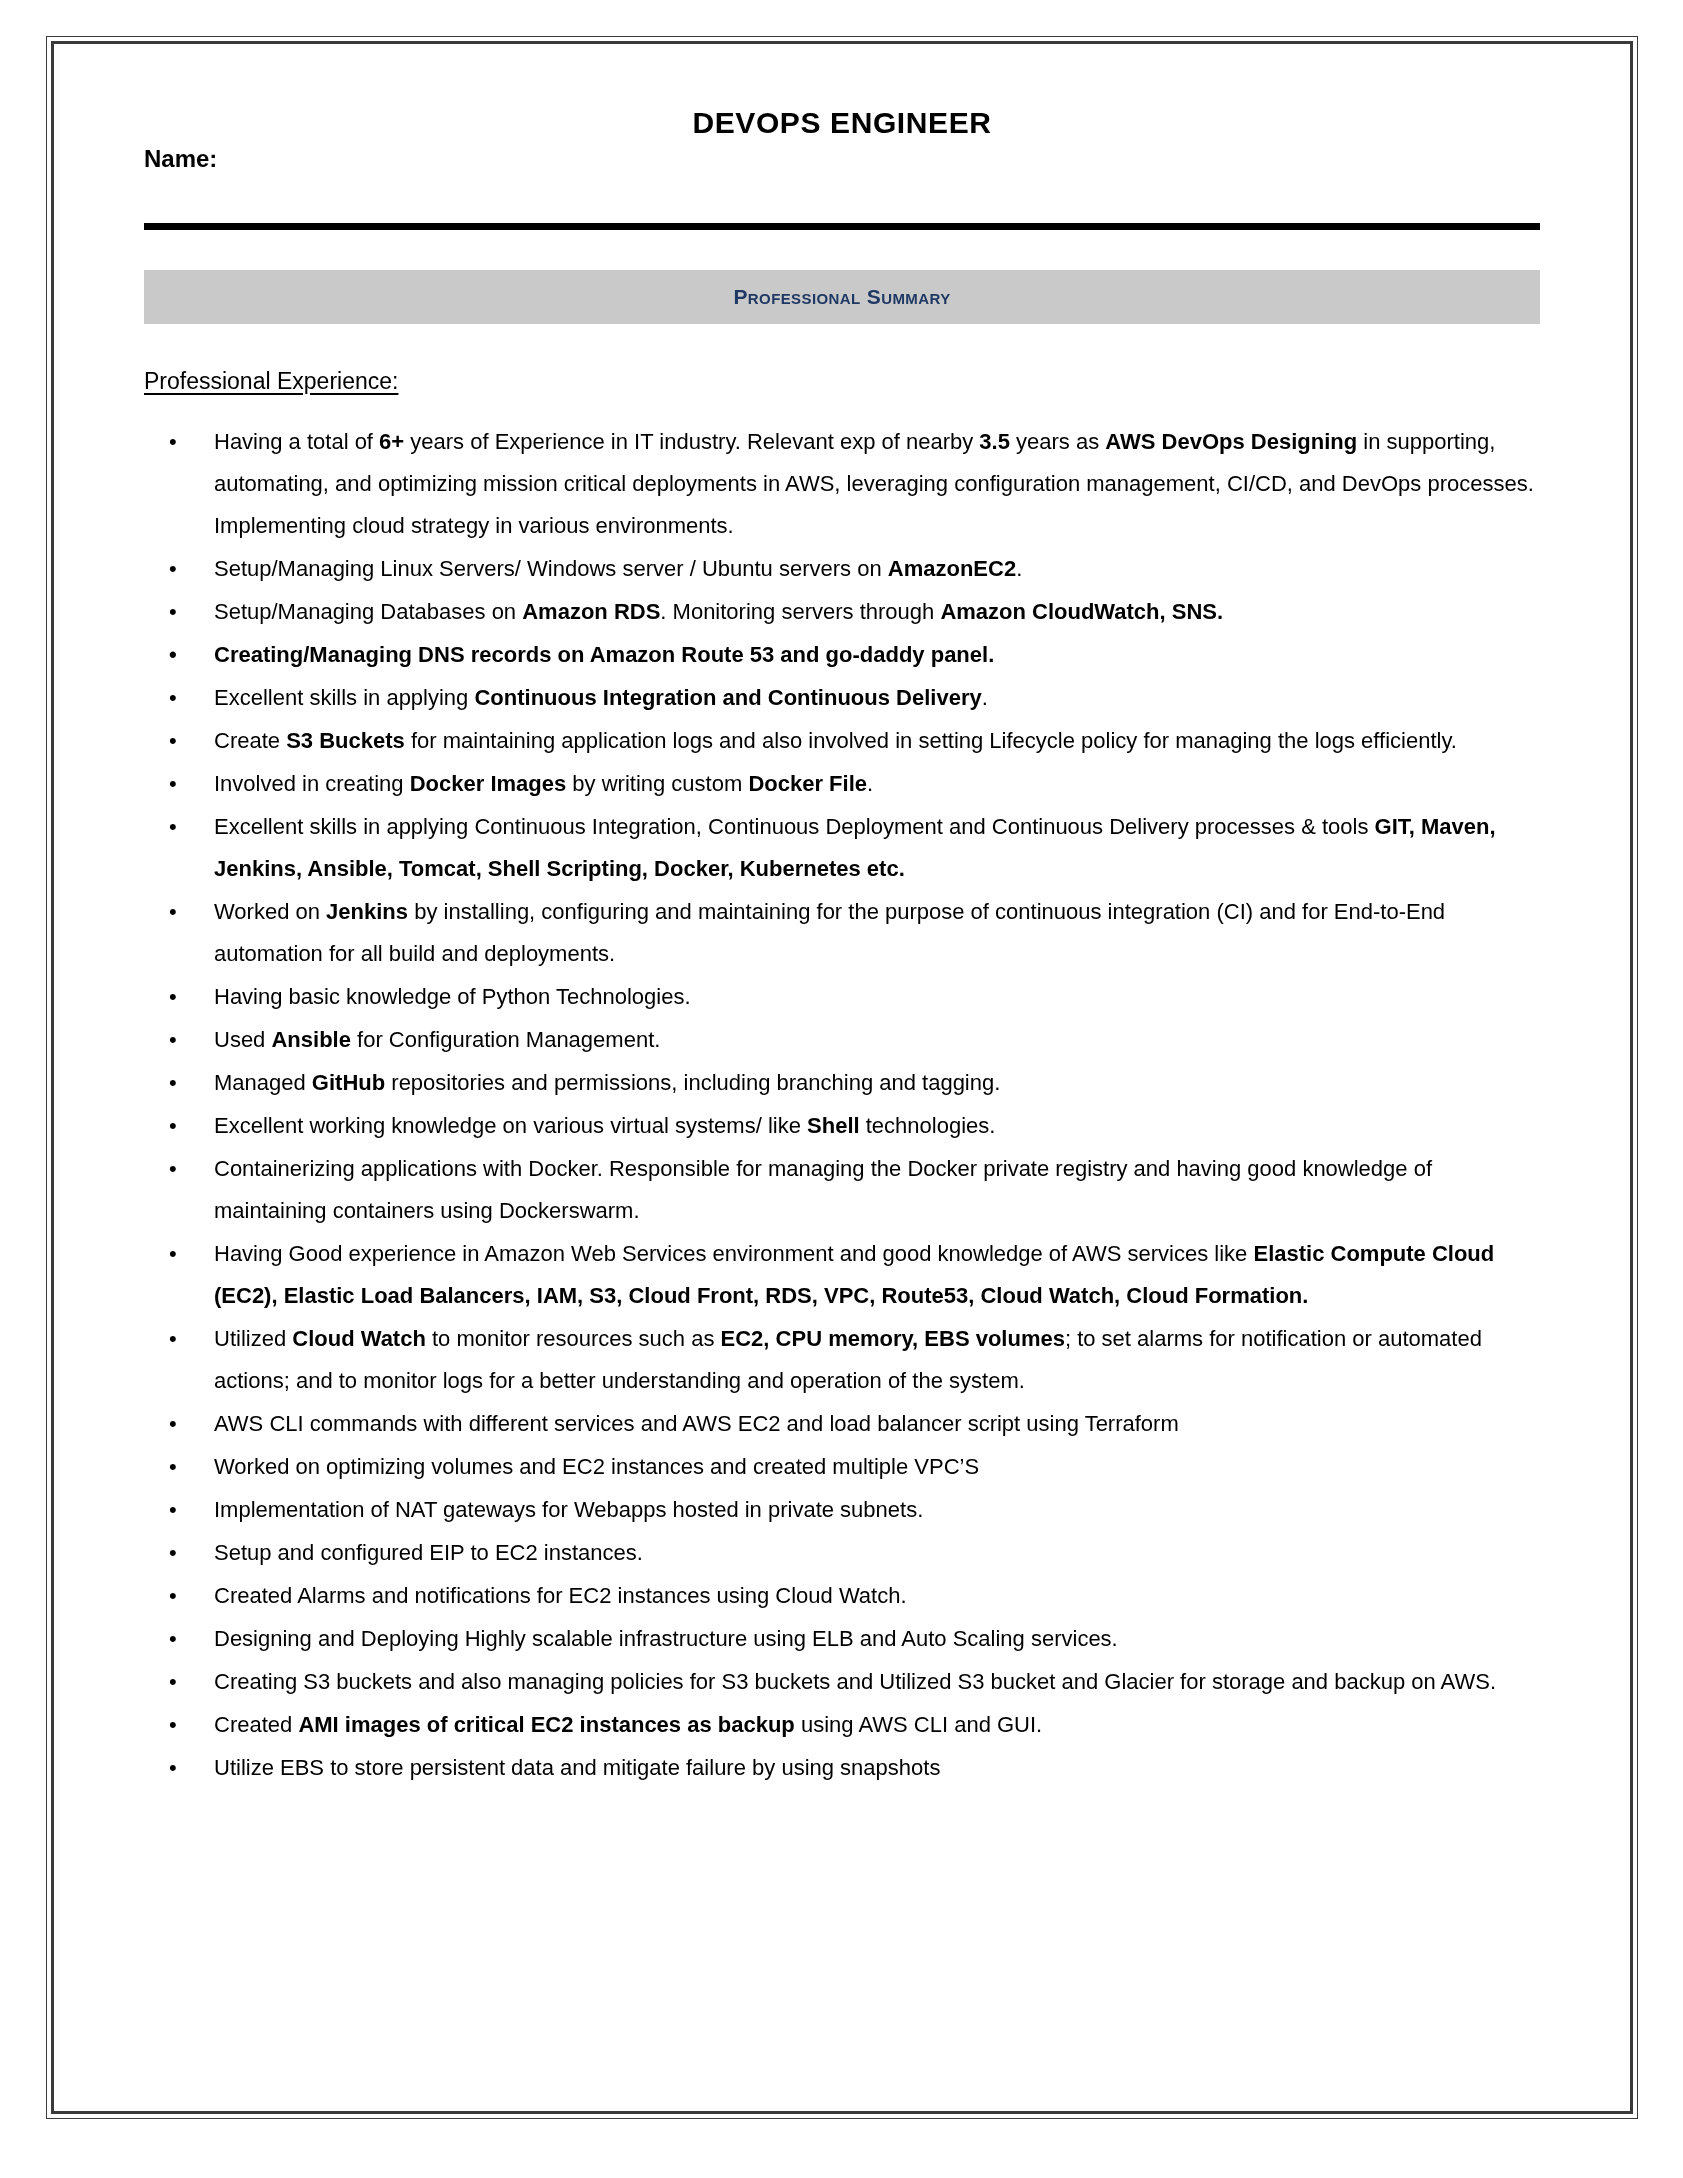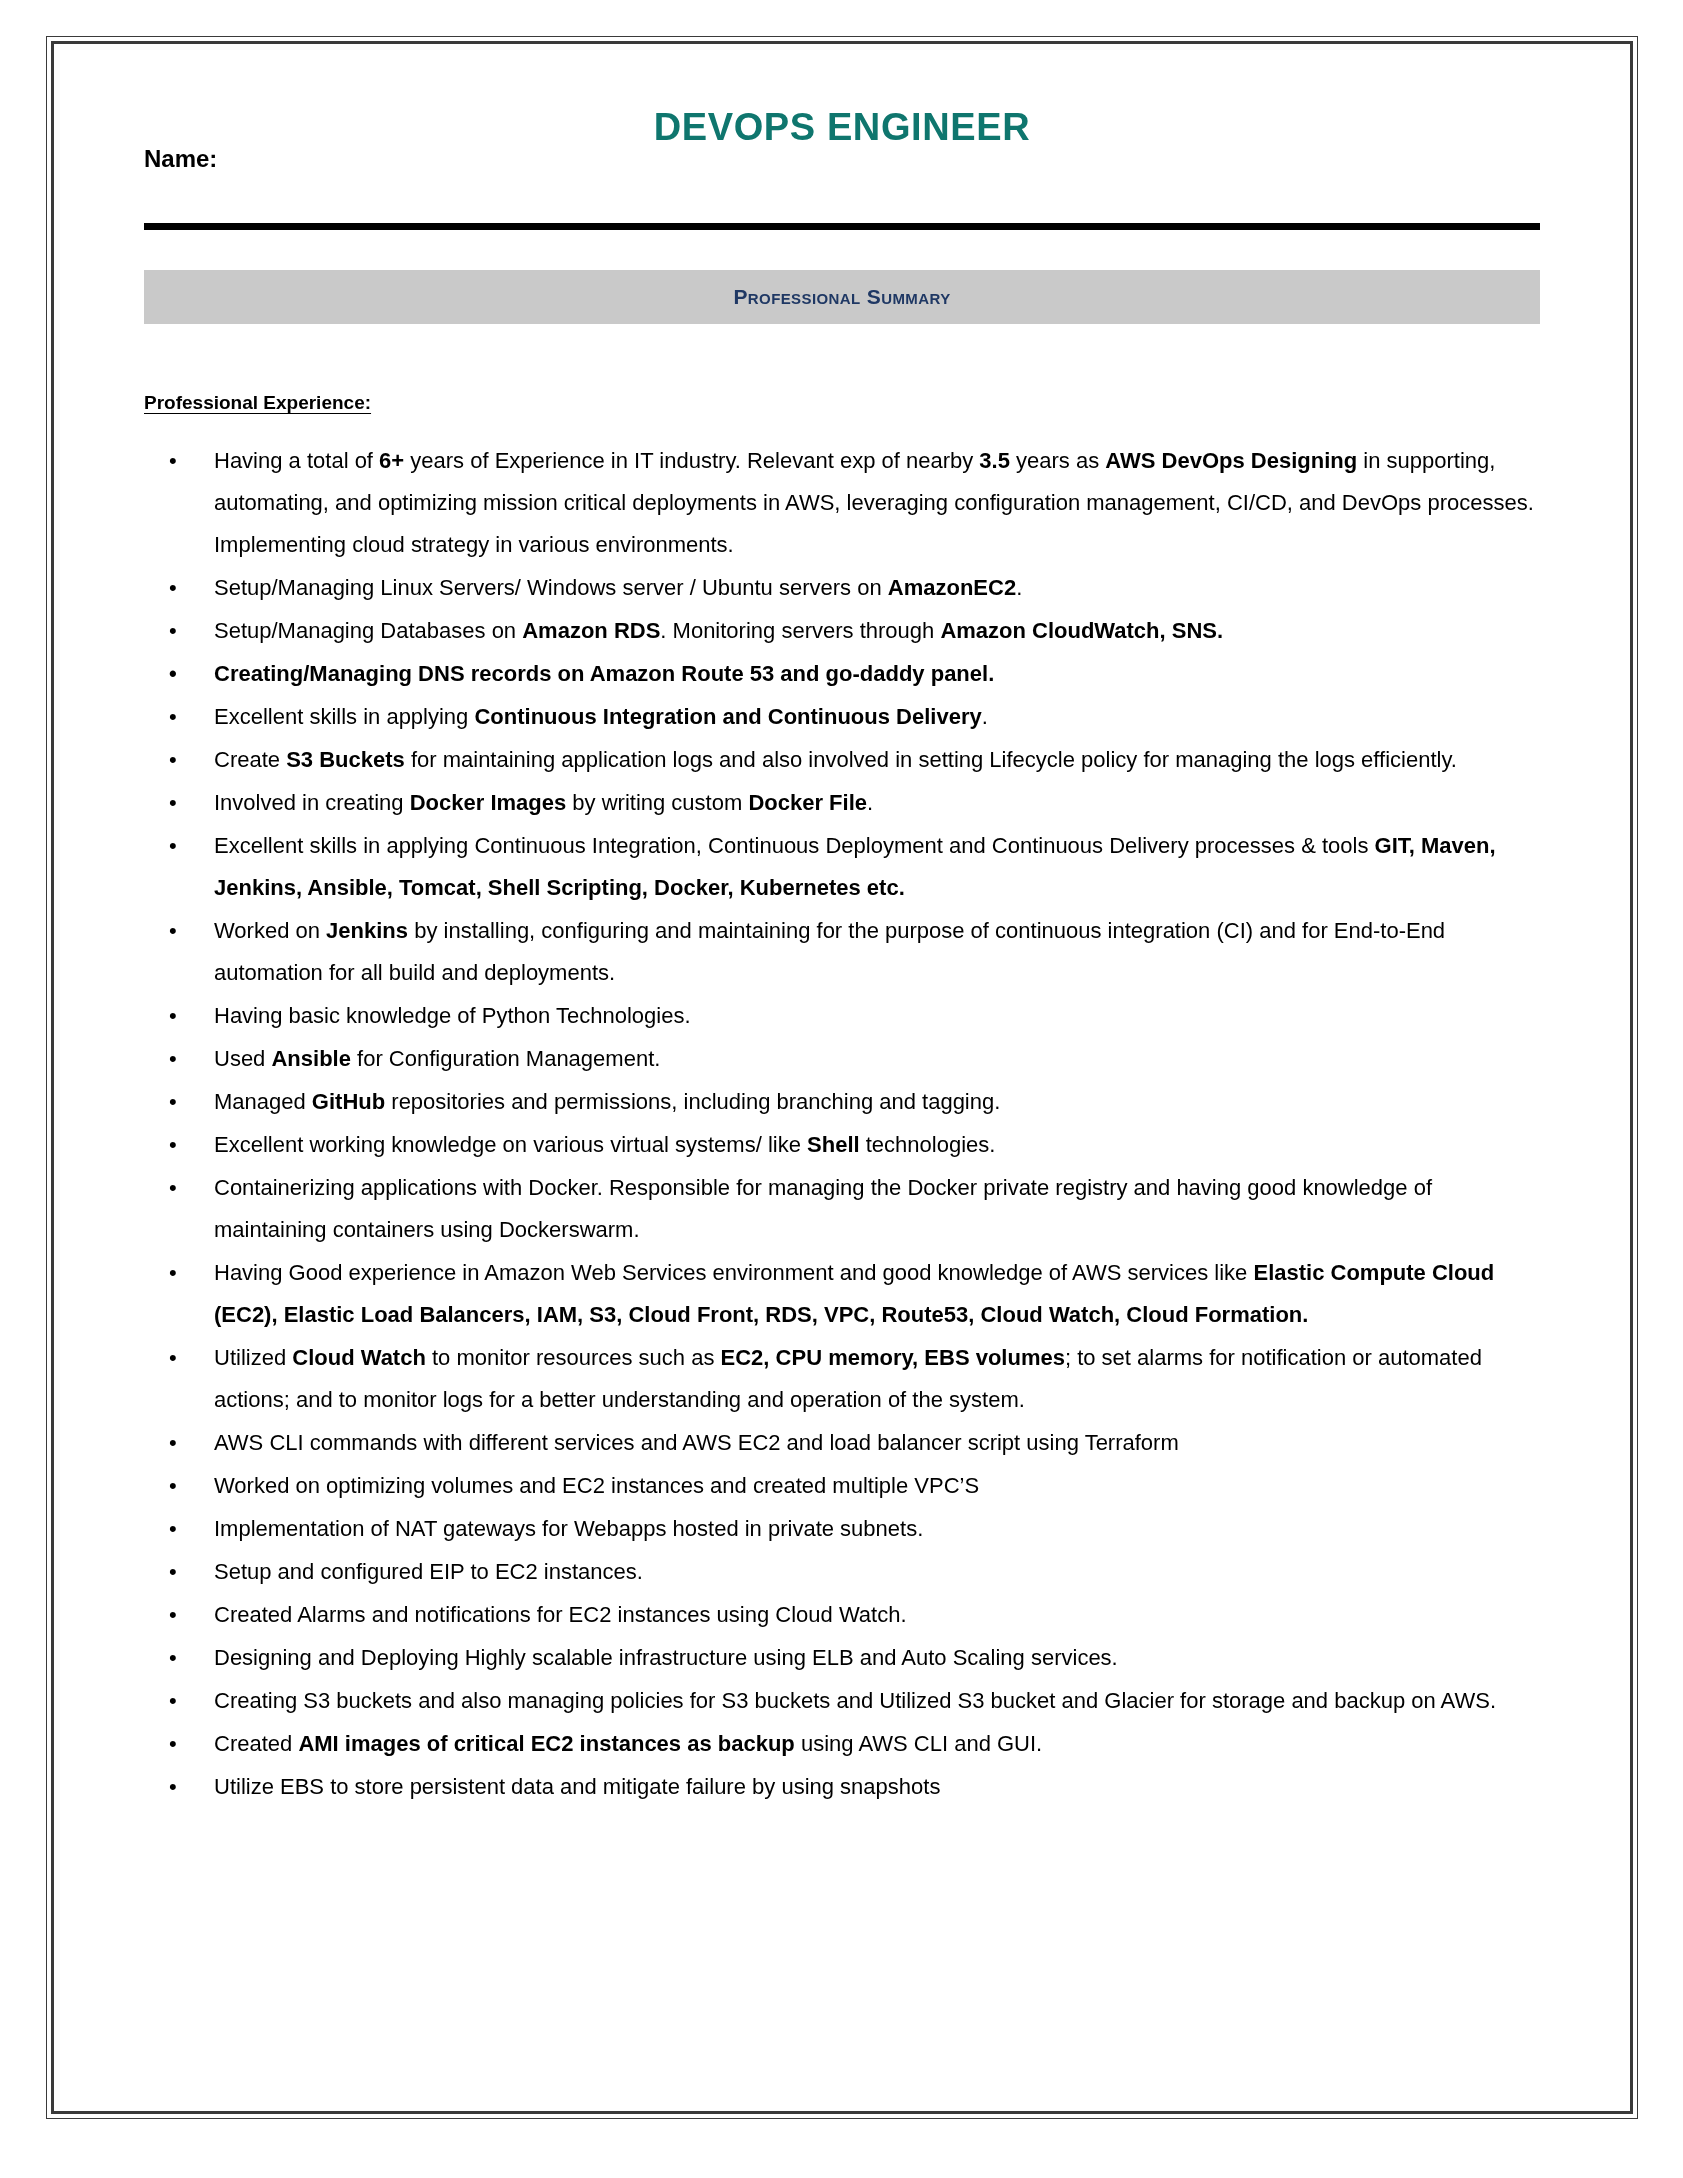--- a/index.html
+++ b/index.html
@@ -50,24 +50,24 @@
   .header-block {
     position: relative;
     height: 117px;
   }
   .doc-title {
     position: absolute;
     left: 0;
     right: 0;
     top: 24px;
     text-align: center;
-    font-size: 38px;
+    font-size: 30px;
     font-weight: bold;
     letter-spacing: 0.6px;
-    color: #0f766e;
+    color: #000000;
     font-family: "Liberation Sans", sans-serif;
   }
   .name-label {
     position: absolute;
     left: 46px;
     top: 63px;
     font-size: 24px;
     font-weight: bold;
     color: #000000;
   }
@@ -92,23 +92,23 @@
     font-size: 21px;
     font-weight: bold;
     color: #1f3864;
     font-variant: small-caps;
     letter-spacing: 0.4px;
     font-family: "Liberation Sans", sans-serif;
   }
 
   
   .subsection-heading {
-    margin: 68px 0 0 46px;
-    font-size: 19px;
-    font-weight: bold;
+    margin: 44px 0 0 46px;
+    font-size: 23px;
+    font-weight: normal;
     text-decoration: underline;
     text-underline-offset: 4px;
     color: #000000;
   }
 
   
   .bullet-list {
     margin: 26px 40px 0 61px;
     padding: 0;
     list-style: none;

